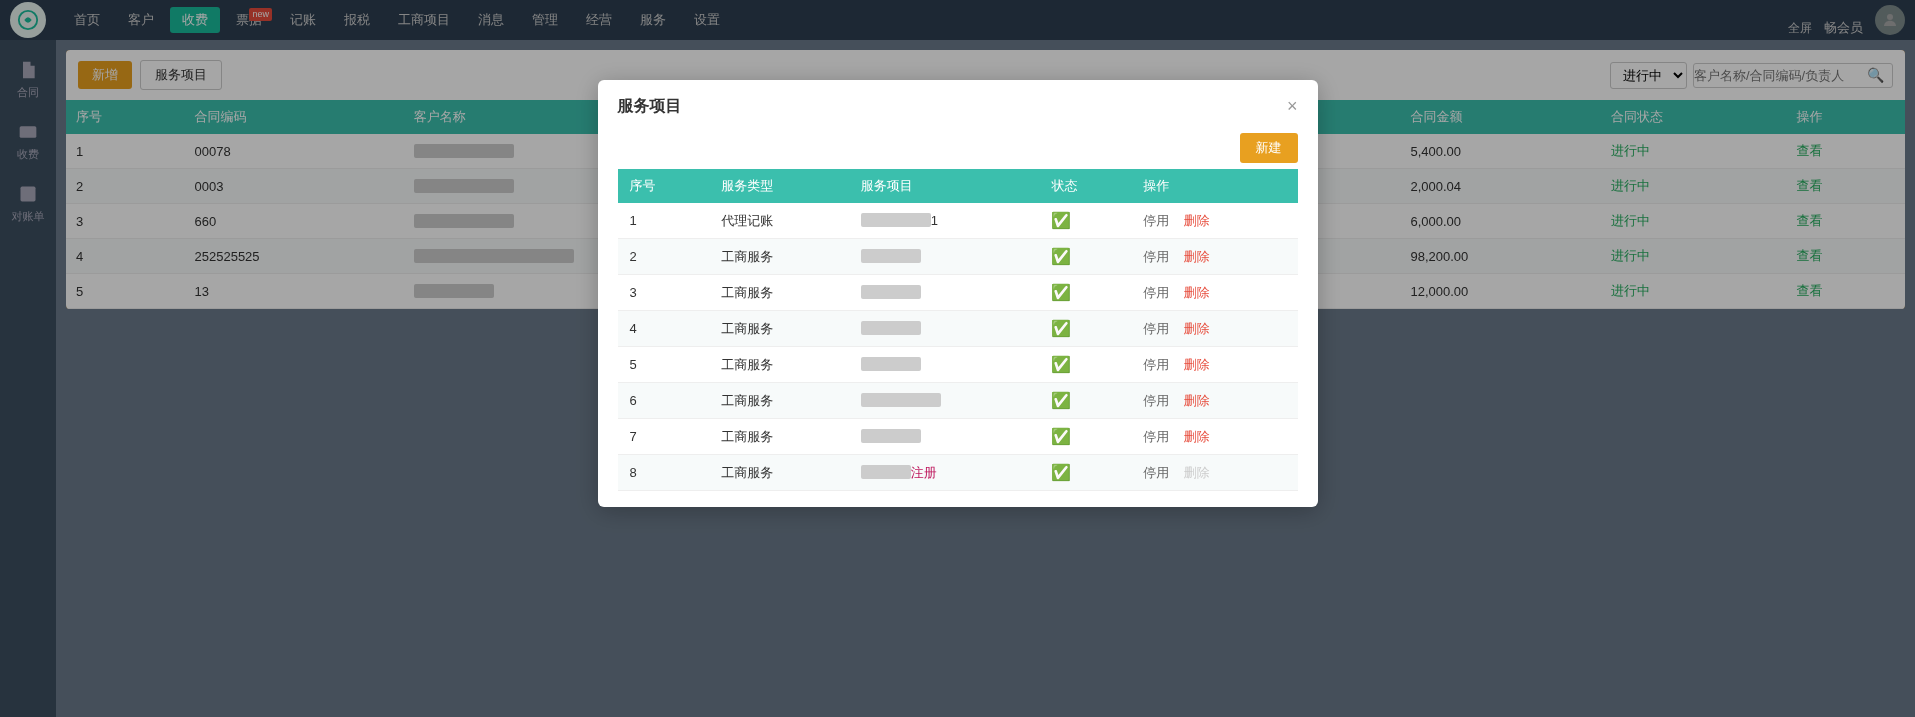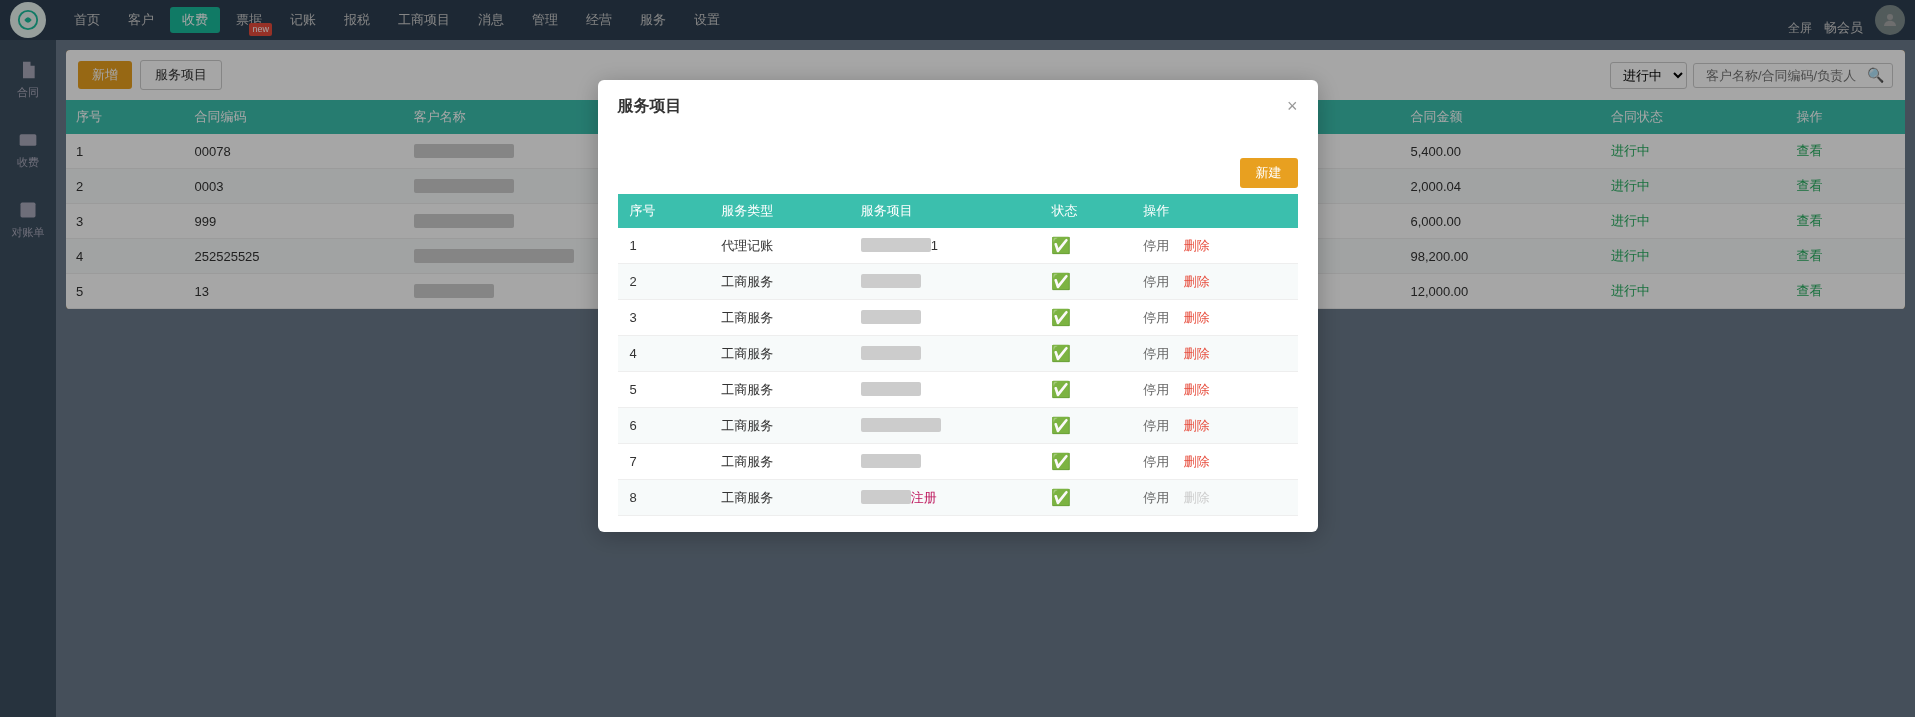--- a/index.html
+++ b/index.html
@@ -30,21 +30,21 @@
       color: #ccc;
       padding: 4px 12px;
       cursor: pointer;
       border-radius: 3px;
       font-size: 13px;
       white-space: nowrap;
       position: relative;
     }
     .nav-item.active { background: #1abc9c; color: #fff; }
     .nav-item .badge-new {
-      position: absolute; top: 16px; right: 2px;
+      position: absolute; top: 1px; right: 2px;
       background: #e74c3c; color: #fff;
       font-size: 9px; padding: 0 3px; border-radius: 2px;
       line-height: 13px;
     }
     .nav-right {
       display: flex; align-items: center; gap: 12px;
       color: #ccc; font-size: 13px;
     }
     .nav-right span { cursor: pointer; margin-top: 16px; }
     .avatar-circle {
@@ -57,21 +57,20 @@
     
     .layout { display: flex; height: calc(100vh - 40px); }
 
     
     .sidebar {
       width: 56px;
       background: #3d4f60;
       display: flex; flex-direction: column; align-items: center;
       padding-top: 8px;
       flex-shrink: 0;
-      gap: 8px;
     }
     .sidebar-item {
       display: flex; flex-direction: column; align-items: center;
       color: #aab; font-size: 11px;
       padding: 10px 4px;
       cursor: pointer;
       width: 100%;
       text-align: center;
     }
     .sidebar-item .s-icon {
@@ -126,21 +125,21 @@
     .status-select {
       border: 1px solid #ccc;
       border-radius: 3px;
       padding: 4px 8px;
       font-size: 13px;
       background: #fff;
     }
     .search-box {
       border: 1px solid #ccc;
       border-radius: 3px;
-      padding: 4px 28px 4px 12px;
+      padding: 4px 28px 4px 0;
       font-size: 13px;
       width: 200px;
       color: #999;
     }
     .search-wrap { position: relative; }
     .search-wrap .search-icon {
       position: absolute; right: 8px; top: 50%; transform: translateY(-50%);
       color: #999; font-size: 14px; cursor: pointer;
     }
 
@@ -203,21 +202,20 @@
       padding: 6px 20px;
     }
     .btn-new-create {
       background: #e8a020;
       color: #fff;
       border: none;
       padding: 6px 16px;
       border-radius: 3px;
       cursor: pointer;
       font-size: 13px;
-      margin-top: 25px;
     }
     .modal-body {
       flex: 1; overflow-y: auto;
       padding: 0 20px 16px 20px;
     }
 
     
     .modal-table {
       width: 100%;
       border-collapse: collapse;
@@ -364,21 +362,21 @@
             <td>0003</td>
             <td><span class="blurred-md">&nbsp;&nbsp;&nbsp;&nbsp;&nbsp;&nbsp;&nbsp;&nbsp;&nbsp;&nbsp;&nbsp;&nbsp;</span></td>
             <td>小规模记账</td>
             <td>202305-202404</td>
             <td>2,000.04</td>
             <td><span class="status-badge">进行中</span></td>
             <td><a class="btn-view" href="#">查看</a></td>
           </tr>
           <tr class="table-row">
             <td>3</td>
-            <td>999</td>
+            <td>660</td>
             <td><span class="blurred-md">&nbsp;&nbsp;&nbsp;&nbsp;&nbsp;&nbsp;&nbsp;&nbsp;&nbsp;&nbsp;&nbsp;&nbsp;</span></td>
             <td>小规模记账</td>
             <td>202305-202404</td>
             <td>6,000.00</td>
             <td><span class="status-badge">进行中</span></td>
             <td><a class="btn-view" href="#">查看</a></td>
           </tr>
           <tr class="table-row">
             <td>4</td>
             <td>252525525</td>

